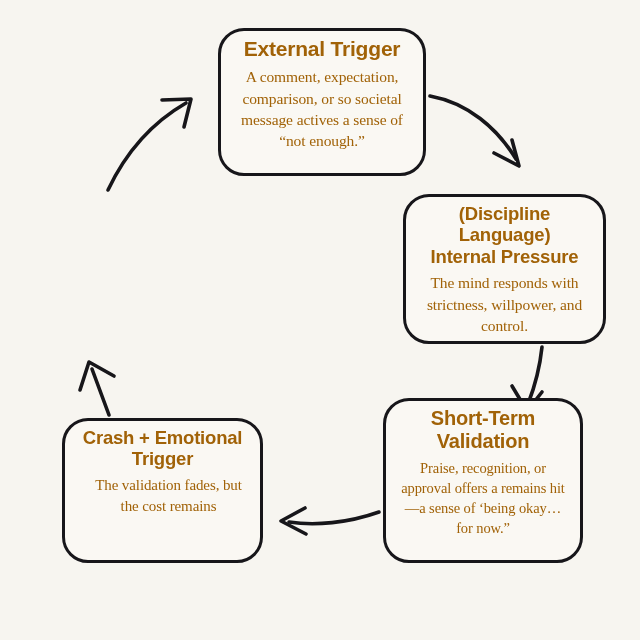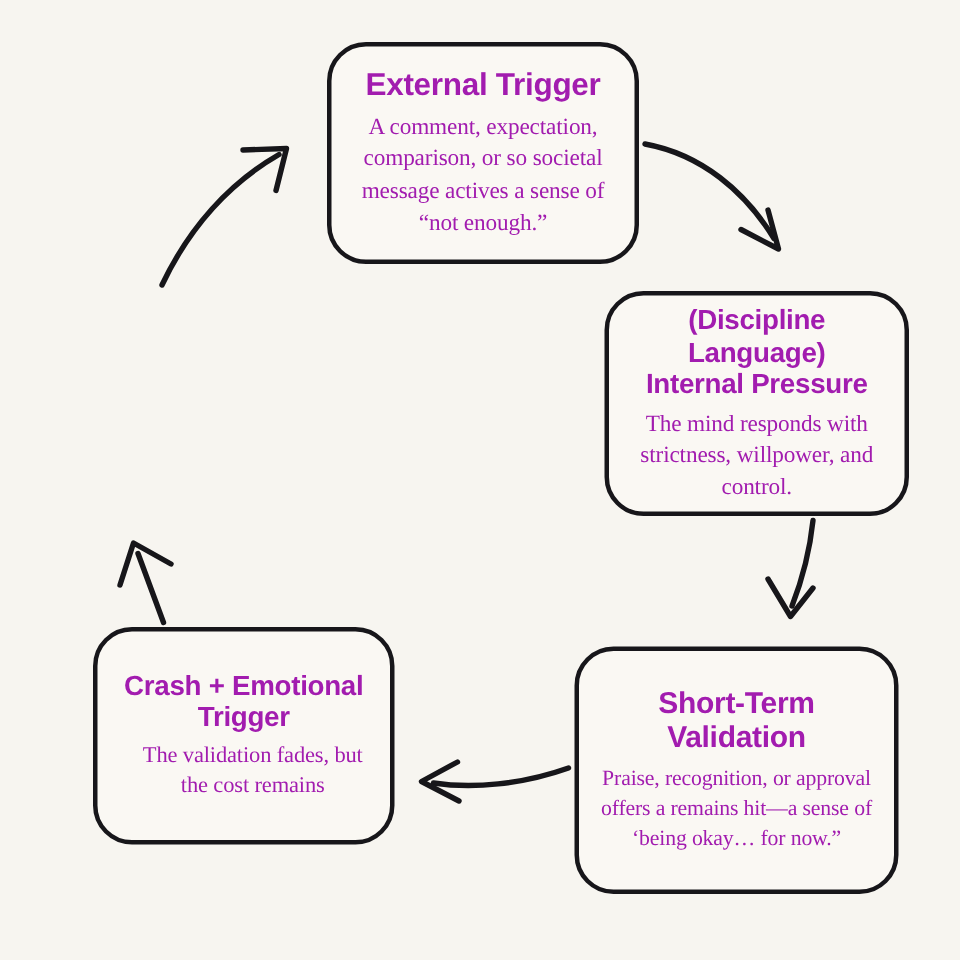--- a/index.html
+++ b/index.html
@@ -30,24 +30,23 @@
   }
   .node {
     position: absolute;
     box-sizing: border-box;
     background: #faf8f3;
     border: 3.5px solid #17161a;
     border-radius: 26px;
     display: flex;
     flex-direction: column;
     align-items: center;
-    justify-content: center;
     text-align: center;
     padding: 6px 10px;
-    color: #a21caf;
+    color: #a16207;
   }
   .node-title {
     font-weight: 700;
     letter-spacing: -0.2px;
     line-height: 1.16;
     margin-bottom: 5px;
   }
   .node-body {
     font-weight: 400;
     line-height: 1.38;
@@ -62,21 +61,21 @@
   #node-external-trigger .node-title { font-size: 21px; }
   #node-external-trigger .node-body  { font-size: 15.5px; }
 
   #node-internal-pressure {
     left: 403px; top: 194px; width: 203px; height: 150px;
   }
   #node-internal-pressure .node-title { font-size: 18.5px; }
   #node-internal-pressure .node-body  { font-size: 15.5px; }
 
   #node-short-term-validation {
-    left: 383px; top: 431px; width: 216px; height: 165px;
+    left: 383px; top: 398px; width: 200px; height: 165px;
   }
   #node-short-term-validation .node-title { font-size: 20px; }
   #node-short-term-validation .node-body  { font-size: 14.5px; }
 
   #node-crash-backlash {
     left: 62px; top: 418px; width: 201px; height: 145px;
   }
   #node-crash-backlash .node-title { font-size: 18.5px; }
   #node-crash-backlash .node-body  { font-size: 15px; margin-left: 12px; }
 

